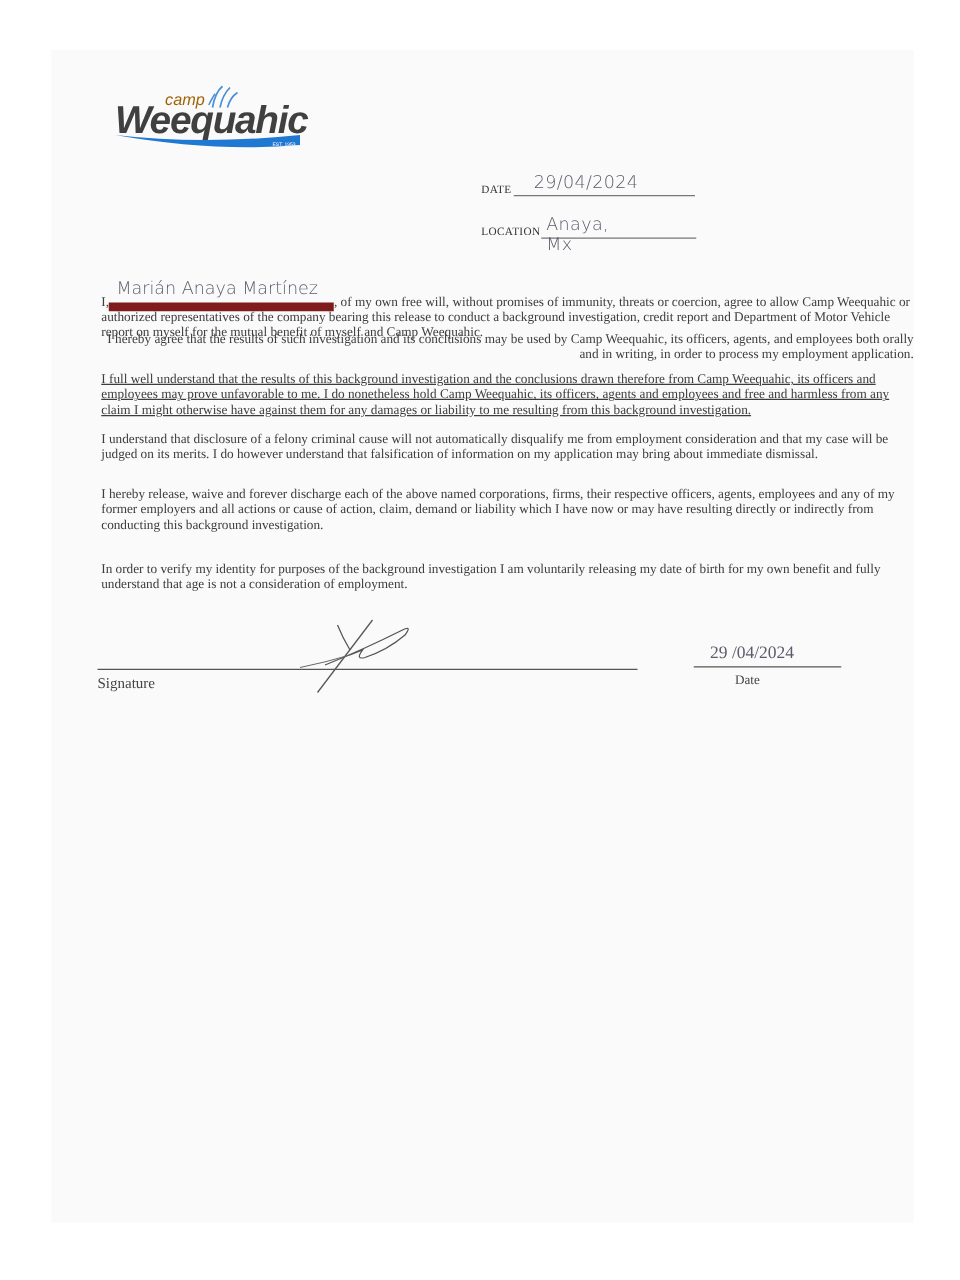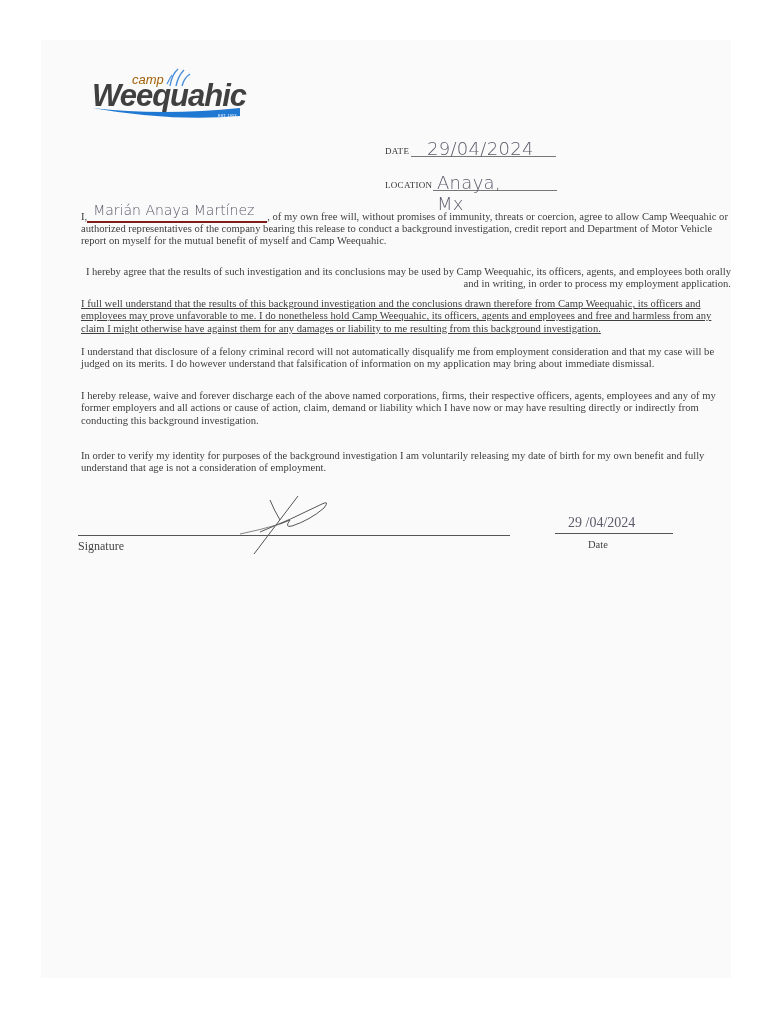--- a/index.html
+++ b/index.html
@@ -14,25 +14,25 @@
     .logo { position: absolute; left: 92px; top: 72px; width: 150px; height: 60px; }
     .logo .camp { position: absolute; left: 40px; top: 0px; font-family: "Liberation Sans", sans-serif; font-size: 13px; color: #a16207; font-style: italic; }
     .logo .brand { position: absolute; left: 0px; top: 6px; font-family: "Liberation Sans", sans-serif; font-weight: bold; font-style: italic; font-size: 31px; color: #404040; letter-spacing: -1px; }
     .logo .swoosh { position: absolute; left: 0px; top: 30px; }
     .logo .est { position: absolute; left: 126px; top: 41px; font-family: "Liberation Sans", sans-serif; font-size: 4px; color: #fff; }
     .logo .marks { position: absolute; left: 70px; top: -6px; }
 
     .hw { font-family: "DejaVu Sans", sans-serif; color: #5b5b6b; font-weight: 300; }
     .field { position: absolute; font-size: 9px; letter-spacing: 0.3px; color: #333; }
     .field .line { position: absolute; border-bottom: 1px solid #777; }
-    .field .val { position: absolute; font-size: 18px; }
+    .field .val { position: absolute; font-size: 14px; }
 
     .para { position: absolute; left: 81px; width: 650px; font-size: 10.6px; line-height: 12.4px; color: #3d3d3d; }
     .para p { margin: 0; }
-    .name-line { display: inline-block; border-bottom: 2px solid #7f1d1d; width: 180px; position: relative; height: 12px; vertical-align: bottom; }
+    .name-line { display: inline-block; border-bottom: 7px solid #7f1d1d; width: 180px; position: relative; height: 12px; vertical-align: bottom; margin-top: 21px; }
     .name-line span { position: absolute; left: 6px; top: -5px; font-size: 14px; white-space: nowrap; }
 
     .sig-line { position: absolute; left: 78px; top: 535px; width: 432px; border-bottom: 1px solid #555; }
     .sig-label { position: absolute; left: 78px; top: 539px; font-size: 12px; color: #444; }
     .date-line { position: absolute; left: 555px; top: 533px; width: 118px; border-bottom: 1px solid #555; }
     .date-label { position: absolute; left: 588px; top: 539px; font-size: 10.5px; color: #444; }
     .date-val { position: absolute; left: 568px; top: 515px; font-size: 14px; font-family: Liberation Serif, serif; }
     .signature { position: absolute; left: 240px; top: 490px; }
   </style>
 </head>
@@ -71,21 +71,21 @@
   <p><span>I,</span><span class="name-line"><span class="hw">Marián Anaya Martínez</span></span><span>, of my own free will, without promises of immunity, threats or coercion, agree to allow Camp Weequahic or authorized representatives of the company bearing this release to conduct a background investigation, credit report and Department of Motor Vehicle report on myself for the mutual benefit of myself and Camp Weequahic.</span></p>
 </div>
 
 <div class="para" style="top:266px;text-align:right;">
   <p>I hereby agree that the results of such investigation and its conclusions may be used by Camp Weequahic, its officers, agents, and employees both orally and in writing, in order to process my employment application.</p>
 </div>
 <div class="para" style="top:298px;text-decoration:underline;">
   <p>I full well understand that the results of this background investigation and the conclusions drawn therefore from Camp Weequahic, its officers and employees may prove unfavorable to me.  I do nonetheless hold Camp Weequahic, its officers, agents and employees and free and harmless from any claim I might otherwise have against them for any damages or liability to me resulting from this background investigation.</p>
 </div>
 <div class="para" style="top:346px;">
-  <p>I understand that disclosure of a felony criminal record will not automatically disqualify me from employment consideration and that my case will be judged on its merits.  I do however understand that falsification of information on my application may bring about immediate dismissal.</p>
+  <p>I understand that disclosure of a felony criminal cause will not automatically disqualify me from employment consideration and that my case will be judged on its merits.  I do however understand that falsification of information on my application may bring about immediate dismissal.</p>
 </div>
 <div class="para" style="top:390px;">
   <p>I hereby release, waive and forever discharge each of the above named corporations, firms, their respective officers, agents, employees and any of my former employers and all actions or cause of action, claim, demand or liability which I have now or may have resulting directly or indirectly from conducting this background investigation.</p>
 </div>
 <div class="para" style="top:450px;">
   <p>In order to verify my identity for purposes of the background investigation I am voluntarily releasing my date of birth for my own benefit and fully understand that age is not a consideration of employment.</p>
 </div>
 
 <svg class="signature" width="100" height="70" viewBox="0 0 100 70">
   <path d="M14 64 L58 6" stroke="#555" stroke-width="1" fill="none"></path>

